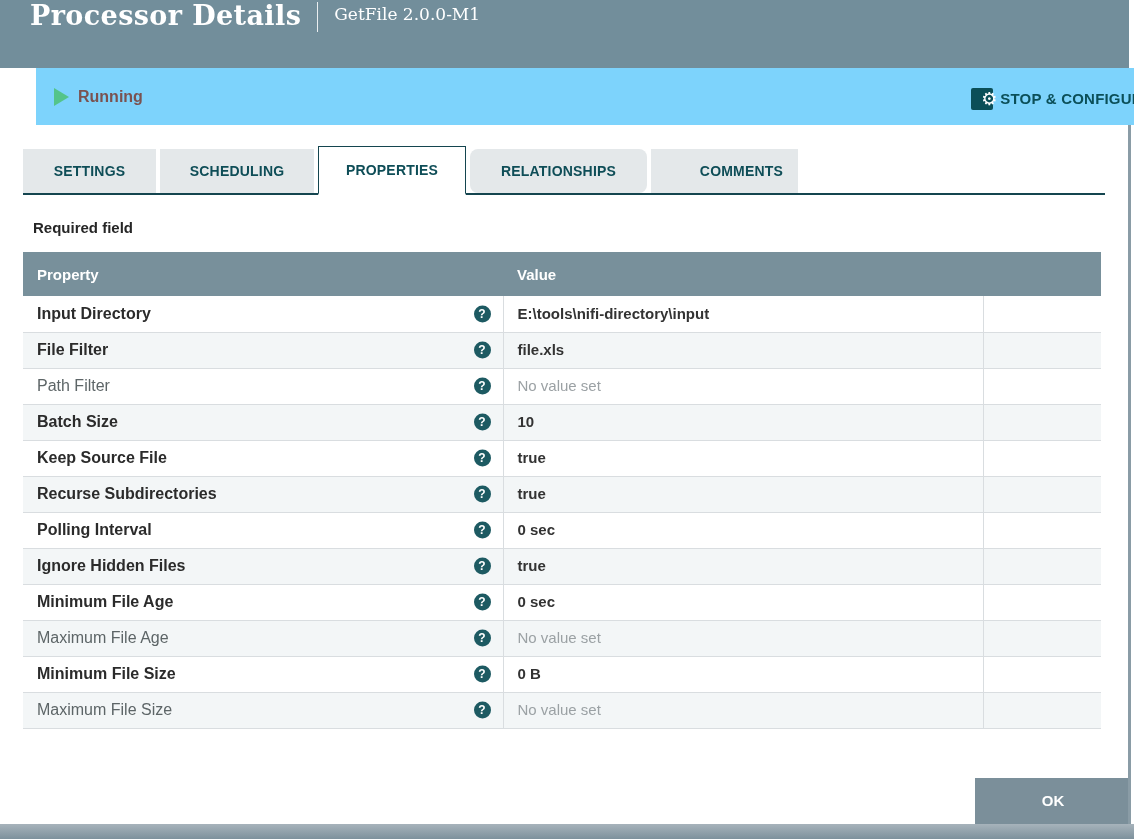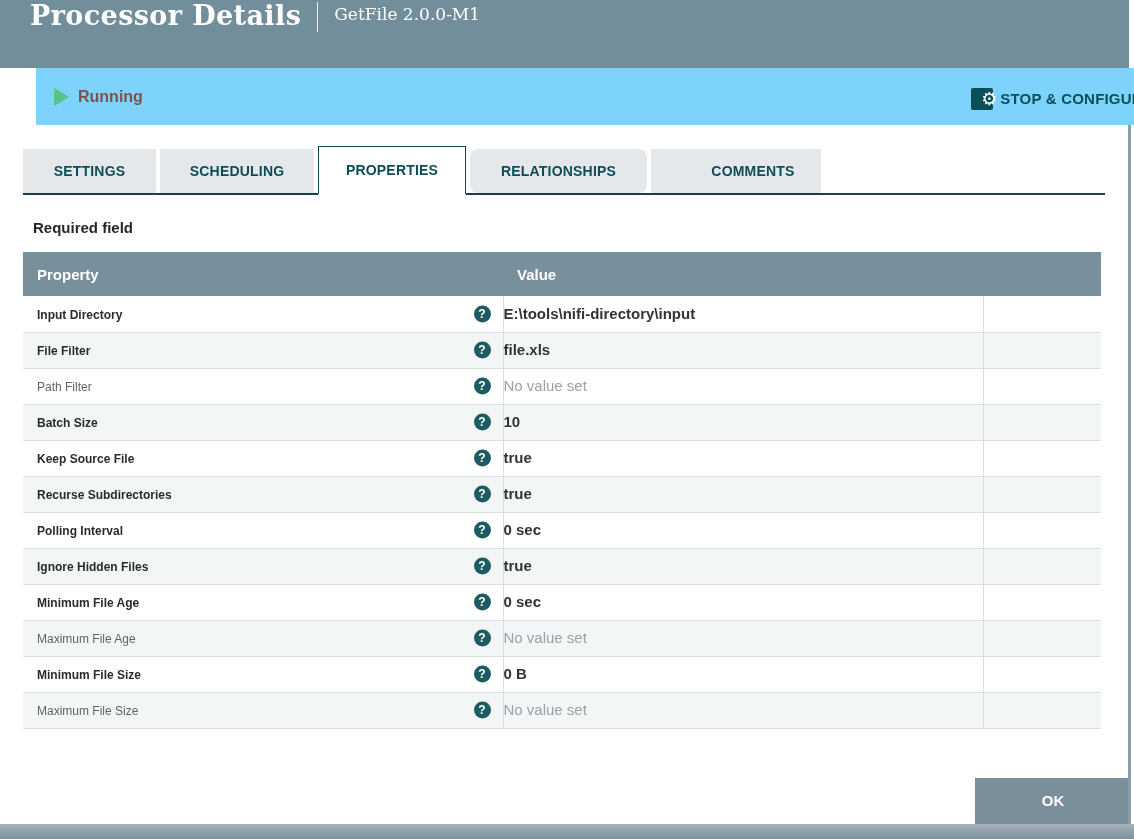--- a/index.html
+++ b/index.html
@@ -95,21 +95,21 @@
     background: #e4e8ea;
     color: #0e4d57;
     text-align: center;
     font-size: 14px; font-weight: 700; letter-spacing: 0.2px;
     cursor: pointer;
   }
   .tab:nth-child(1) { width: 133px; }
   .tab:nth-child(2) { width: 154px; }
   .tab:nth-child(3) { width: 148px; }
   .tab:nth-child(4) { width: 177px; border-radius: 8px; }
-  .tab:nth-child(5) { width: 170px; padding-left: 34px; }
+  .tab:nth-child(5) { width: 147px; padding-left: 34px; }
   .tab.active {
     height: 49px; line-height: 47px;
     background: #ffffff;
     border: 1px solid #14454f;
     border-bottom: 2px solid #ffffff;
     margin-bottom: -2px;
     position: relative; z-index: 2;
   }
 
   .required-note {
@@ -130,22 +130,22 @@
     padding-left: 14px;
   }
   table.props tbody td {
     height: 36px;
     border-bottom: 1px solid #d9dde0;
     position: relative;
     vertical-align: middle;
   }
   table.props tbody tr:nth-child(even) { background: #f3f6f7; }
   td.prop-cell  { border-right: 1px solid #d9dde0; padding: 0 40px 0 14px; }
-  td.value-cell { border-right: 1px solid #d9dde0; }
-  .prop-name { font-size: 12px; font-weight: 700; color: #2b2b2b; white-space: nowrap; }
+  td.value-cell { border-right: 1px solid #d9dde0; padding-left: 14px; }
+  .prop-name { font-size: 16px; font-weight: 700; color: #2b2b2b; white-space: nowrap; }
   tr.optional .prop-name { font-weight: 400; color: #5d6567; }
   .prop-value { font-size: 15px; font-weight: 700; color: #333333; white-space: nowrap; }
   tr.no-value .prop-value { font-weight: 400; color: #9ba1a4; }
   .help-icon {
     width: 17px; height: 17px;
     border-radius: 50%;
     background: #1d5a62;
     color: #ffffff;
     font-size: 12px; font-weight: 700;
     text-align: center; line-height: 17px;

